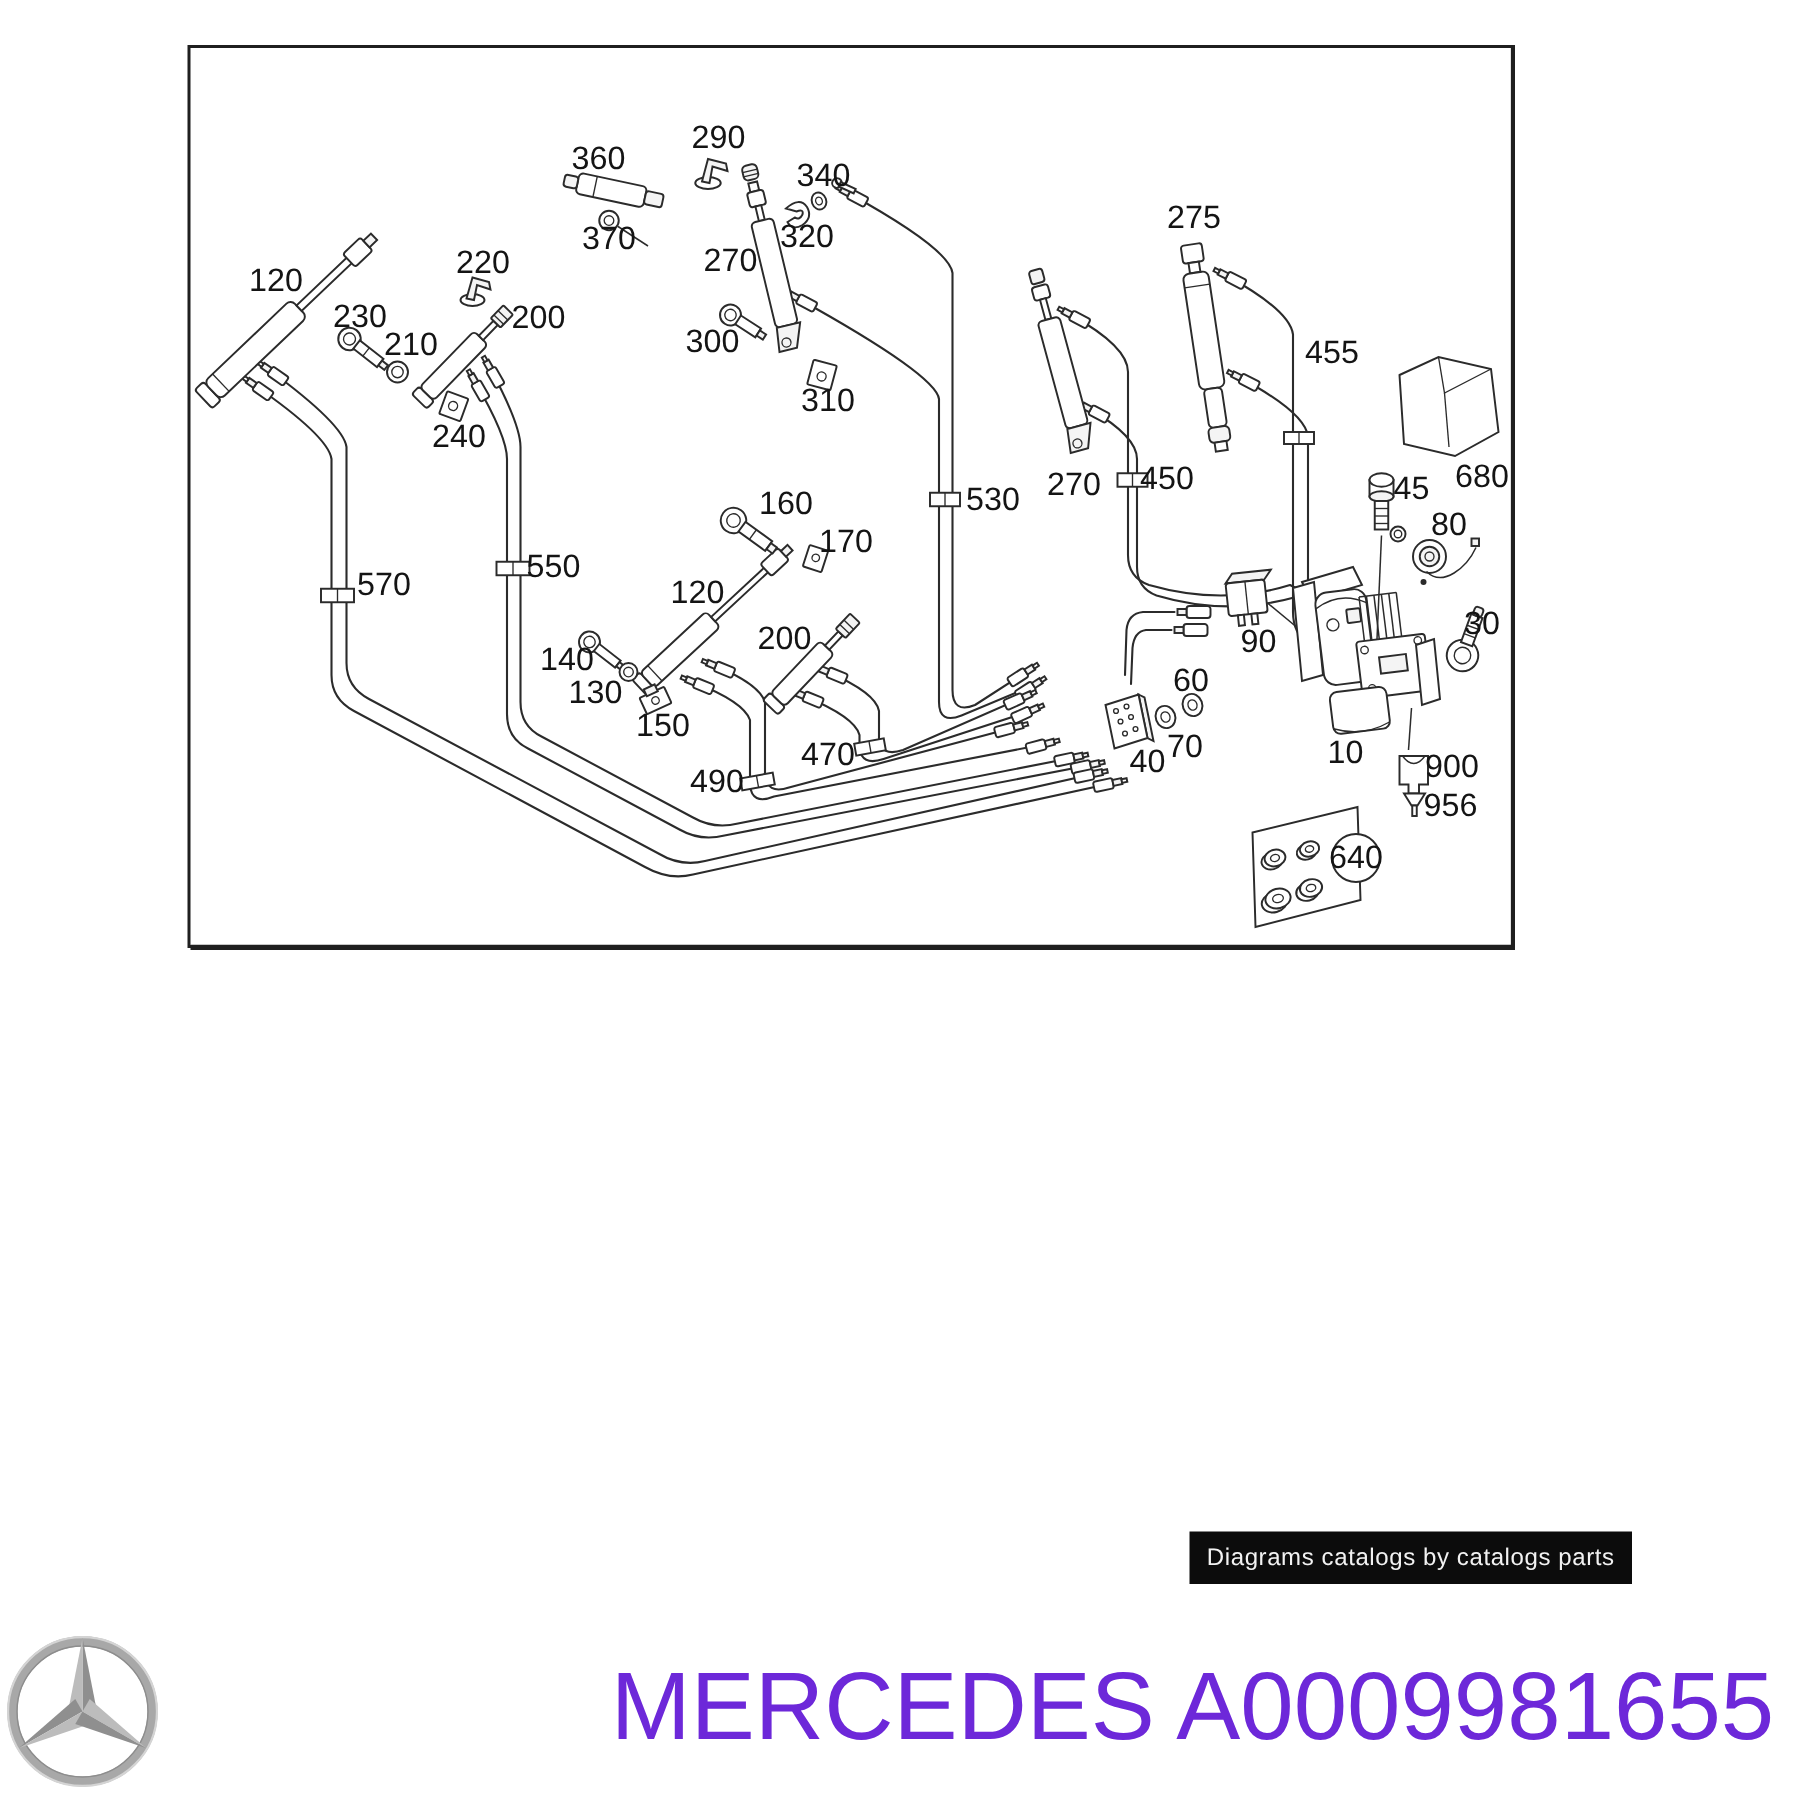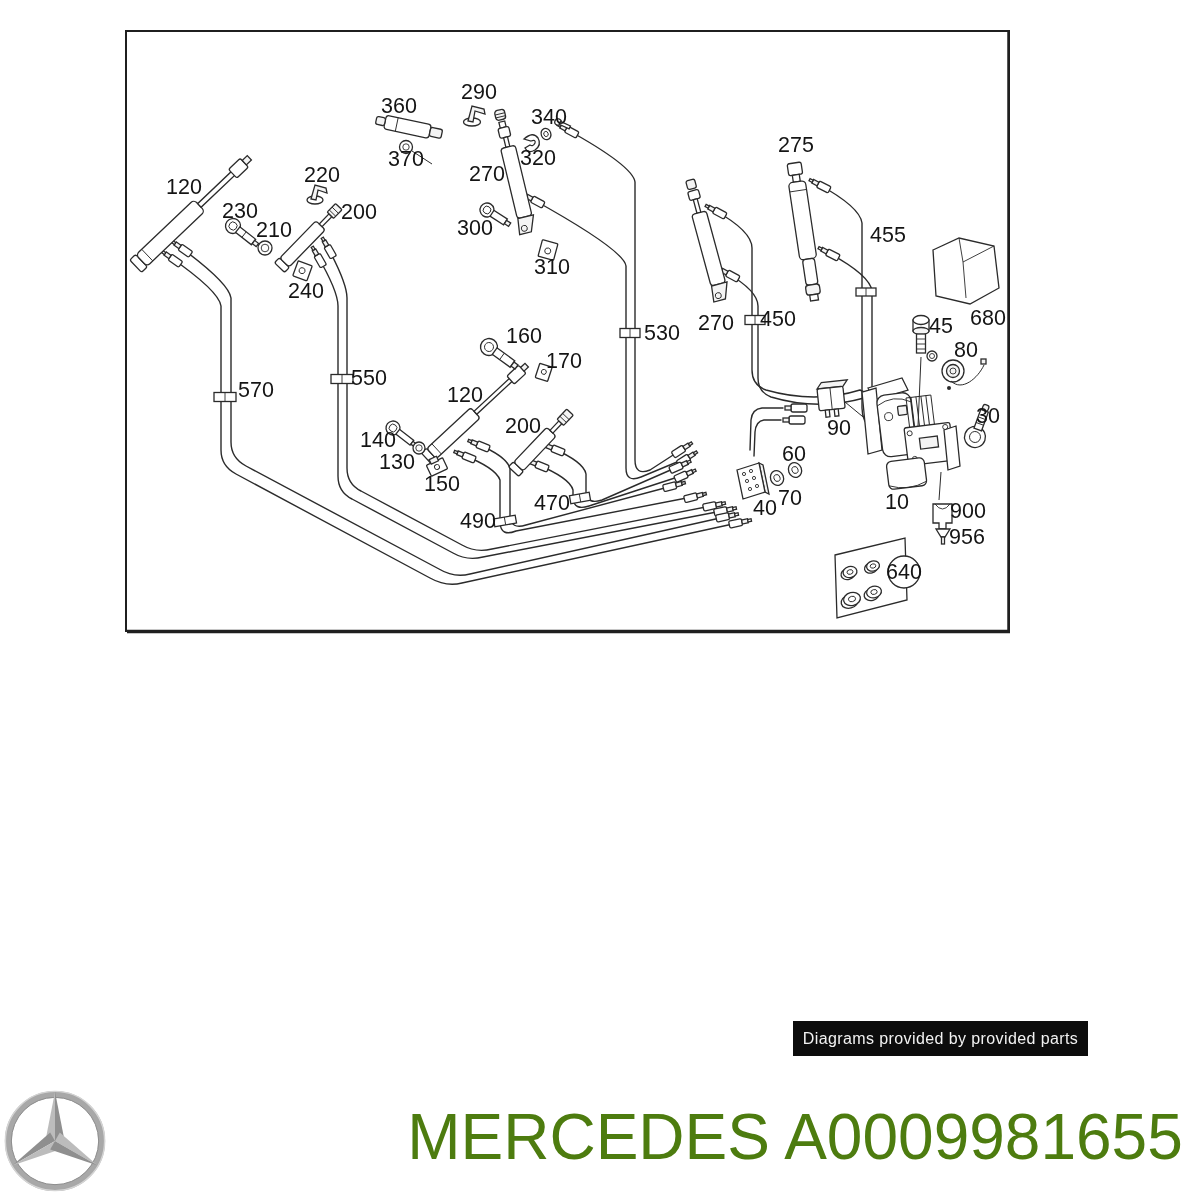--- a/index.html
+++ b/index.html
@@ -10,21 +10,21 @@
        text-anchor:middle;dominant-baseline:middle;}
   .part{fill:#ffffff;stroke:#2b2b2b;stroke-width:1.3;}
   .part2{fill:#f4f4f4;stroke:#2b2b2b;stroke-width:1.3;}
   .tube{fill:none;stroke:#2b2b2b;stroke-width:1.4;stroke-linejoin:round;stroke-linecap:round;}
   .thin{fill:none;stroke:#2b2b2b;stroke-width:1;}
   .det{fill:none;stroke:#2b2b2b;stroke-width:0.9;}
   #banner{position:absolute;left:793px;top:1021px;width:295px;height:35px;
           display:flex;align-items:center;justify-content:center;
           font-size:16px;letter-spacing:0.4px;}
   #footer-title{position:absolute;left:395px;top:1104px;width:800px;
-          text-align:center;font-size:64px;line-height:1.05;color:#4d7c0f;
+          text-align:center;font-size:64px;line-height:1.05;color:#6d28d9;
           white-space:nowrap;}
   #logo{position:absolute;left:2px;top:1088px;width:106px;height:106px;}
 </style>
 </head>
 <body>
 
 <svg id="diagram-svg" width="1200" height="1200" viewBox="0 0 1200 1200">
 
   <rect x="126" y="31" width="883" height="600" fill="#ffffff" stroke="#1f1f1f" stroke-width="2"></rect>
   <line x1="127" y1="631.5" x2="1010" y2="631.5" stroke="#1f1f1f" stroke-width="3.5"></line>
@@ -535,21 +535,21 @@
     <text class="lbl" x="256" y="391">570</text>
     <text class="lbl" x="369" y="379">550</text>
     <text class="lbl" x="478" y="522">490</text>
     <text class="lbl" x="552" y="504">470</text>
     <text class="lbl" x="794" y="455">60</text>
     <text class="lbl" x="790" y="499">70</text>
     <text class="lbl" x="765" y="509">40</text>
   </g>
 </svg>
 
-<div id="banner" style="background: rgb(12, 12, 12); color: rgb(242, 242, 242);">Diagrams provided by provided parts</div>
+<div id="banner" style="background: rgb(12, 12, 12); color: rgb(242, 242, 242);">Diagrams catalogs by catalogs parts</div>
 
 <svg id="logo" viewBox="0 0 110 110">
   <circle cx="55" cy="55" r="48.5" fill="none" stroke="#a8a8a8" stroke-width="7"></circle>
   <circle cx="55" cy="55" r="51.5" fill="none" stroke="#d4d4d4" stroke-width="1.5"></circle>
   <circle cx="55" cy="55" r="45.3" fill="none" stroke="#8d8d8d" stroke-width="1"></circle>
   <g>
     <polygon points="55,4 65,55 55,55" fill="#8f8f8f"></polygon>
     <polygon points="55,4 45,55 55,55" fill="#bcbcbc"></polygon>
     <polygon points="10.8,80.5 50,46.3 55,55" fill="#8f8f8f"></polygon>
     <polygon points="10.8,80.5 60,63.7 55,55" fill="#bcbcbc"></polygon>

